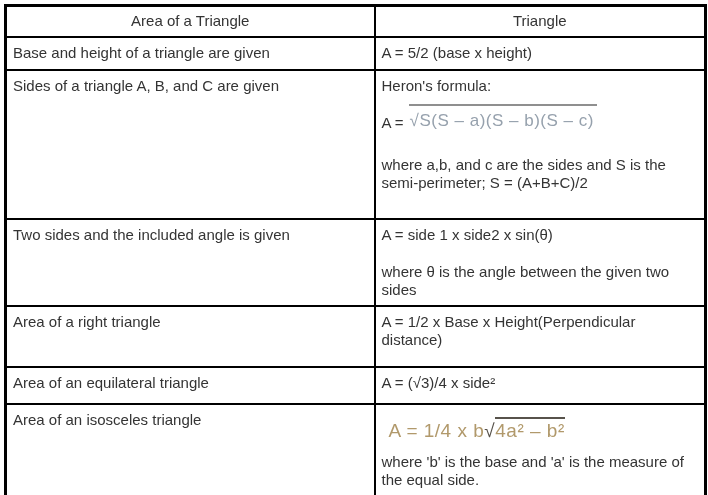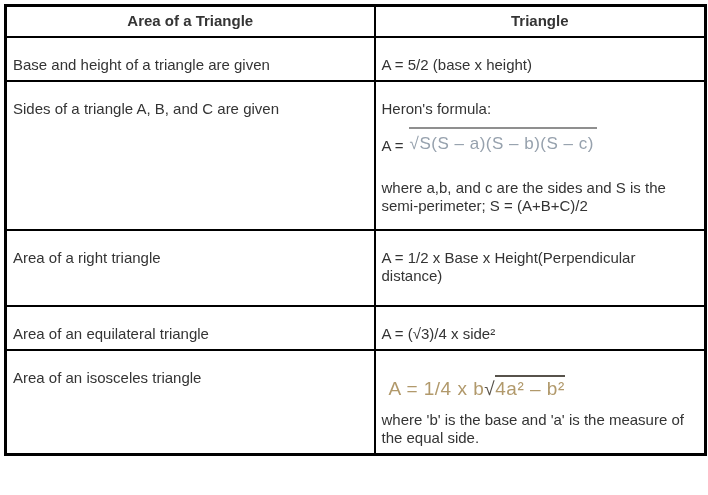--- a/index.html
+++ b/index.html
@@ -16,31 +16,31 @@
     table-layout: fixed;
     width: 700px;
     border: 3px solid var(--border, #000);
   }
   col.c1 { width: 369px; }
   col.c2 { width: 331px; }
 
   th, td {
     border: 2px solid var(--border, #000);
     vertical-align: top;
-    padding: 18px 5px 6px 6px;
+    padding: 6px 5px 6px 6px;
     font-size: 15px;
     line-height: 18px;
   }
-  th { font-weight: bold; vertical-align: middle; padding: 4px 5px; }
+  th { font-weight: normal; vertical-align: middle; padding: 4px 5px; }
 
   tr.header-row { height: 31px; }
   tr.r1 { height: 33px; }
   tr.r2 { height: 149px; }
   tr.r3 { height: 86px; }
-  tr.r4 { height: 76px; }
+  tr.r4 { height: 61px; }
   tr.r5 { height: 37px; }
   tr.r6 { height: 95px; }
 
   
   .heron-line { display: flex; align-items: flex-end; margin-top: 9px; white-space: nowrap; }
   .heron-prefix { padding-right: 5px; padding-bottom: 1px; }
   .heron-expr {
     display: inline-block;
     border-top: 2px solid var(--heron-overline, #8f8f8f);
     font-size: 17px; line-height: 25px;
@@ -94,20 +94,27 @@
         <td>
           <div>Heron's formula:</div>
           <div class="heron-line">
             <span class="heron-prefix">A =</span>
             <span class="heron-expr"><span>√</span><span>S(S – a)(S – b)(S – c)</span></span>
           </div>
           <div class="note">where a,b, and c are the sides and S is the semi-perimeter; S = (A+B+C)/2</div>
         </td>
       </tr>
 
+      <tr class="r3">
+        <td>Two sides and the included angle is given</td>
+        <td>
+          <div>A = side 1 x side2 x sin(θ)</div>
+          <div class="gap-note">where θ is the angle between the given two sides</div>
+        </td>
+      </tr>
 
       <tr class="r4">
         <td>Area of a right triangle</td>
         <td>A = 1/2 x Base x Height(Perpendicular distance)</td>
       </tr>
 
       <tr class="r5">
         <td>Area of an equilateral triangle</td>
         <td>A = (√3)/4 x side²</td>
       </tr>

